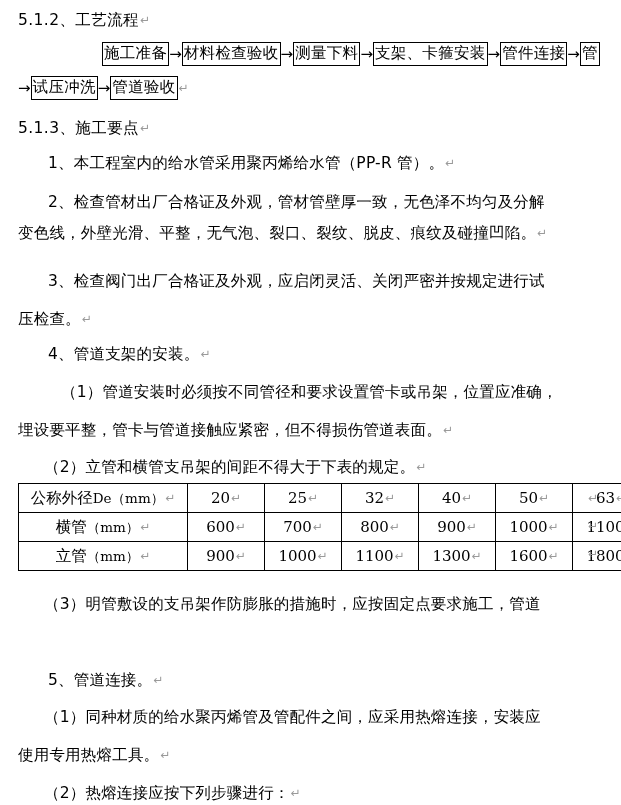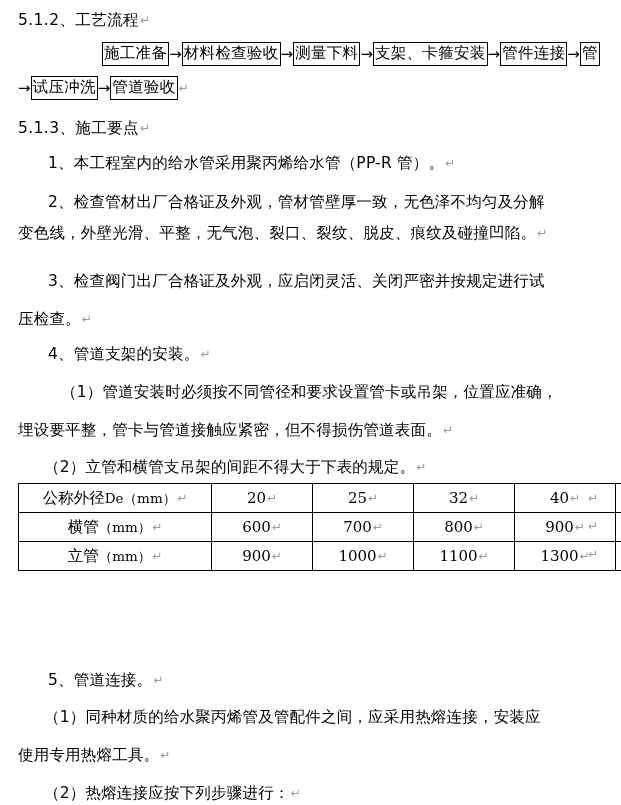--- a/index.html
+++ b/index.html
@@ -73,21 +73,21 @@
     position: absolute;
     border-collapse: collapse;
     table-layout: fixed;
     font-size: 15.5px;
   }
   .spec-table td {
     border: 1.3px solid #000;
     text-align: center;
     vertical-align: middle;
     height: 28px;
-    padding: 0 16px;
+    padding: 0 4px;
     white-space: nowrap;
     font-size: 15.5px;
   }
   .spec-table td.label-cell { width: 160px; }
   .spec-table td.num-cell   { width: 68px; }
   .spec-table .unit {
     font-family: "DejaVu Serif", "Liberation Serif", serif;
     font-size: 13.5px;
   }
   .spec-table .num {
@@ -203,20 +203,23 @@
         <td class="num-cell"><span class="num">1600</span><span class="pilcrow">↵</span></td>
         <td class="num-cell"><span class="num">1800</span><span class="pilcrow">↵</span></td>
       </tr>
     </tbody>
   </table>
 
   <span class="row-mark" style="left:588px; top:491px;">↵</span>
   <span class="row-mark" style="left:588px; top:519px;">↵</span>
   <span class="row-mark" style="left:588px; top:547px;">↵</span>
 
+  <div class="line" style="left:44px; top:594px;">
+    <span>（3）明管敷设的支吊架作防膨胀的措施时，应按固定点要求施工，管道</span>
+  </div>
 
   <div class="line" style="left:48px; top:670px;">
     <span>5、管道连接。</span><span class="pilcrow">↵</span>
   </div>
 
   <div class="line" style="left:44px; top:707px;">
     <span>（1）同种材质的给水聚丙烯管及管配件之间，应采用热熔连接，安装应</span>
   </div>
   <div class="line" style="left:18px; top:745px;">
     <span>使用专用热熔工具。</span><span class="pilcrow">↵</span>

